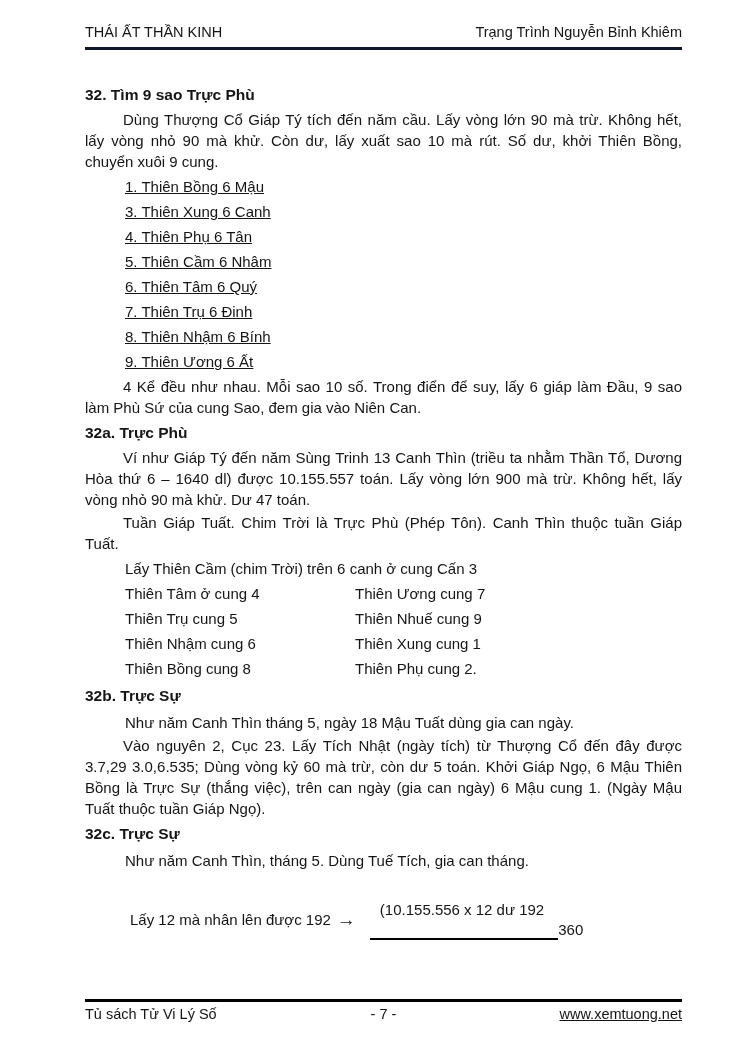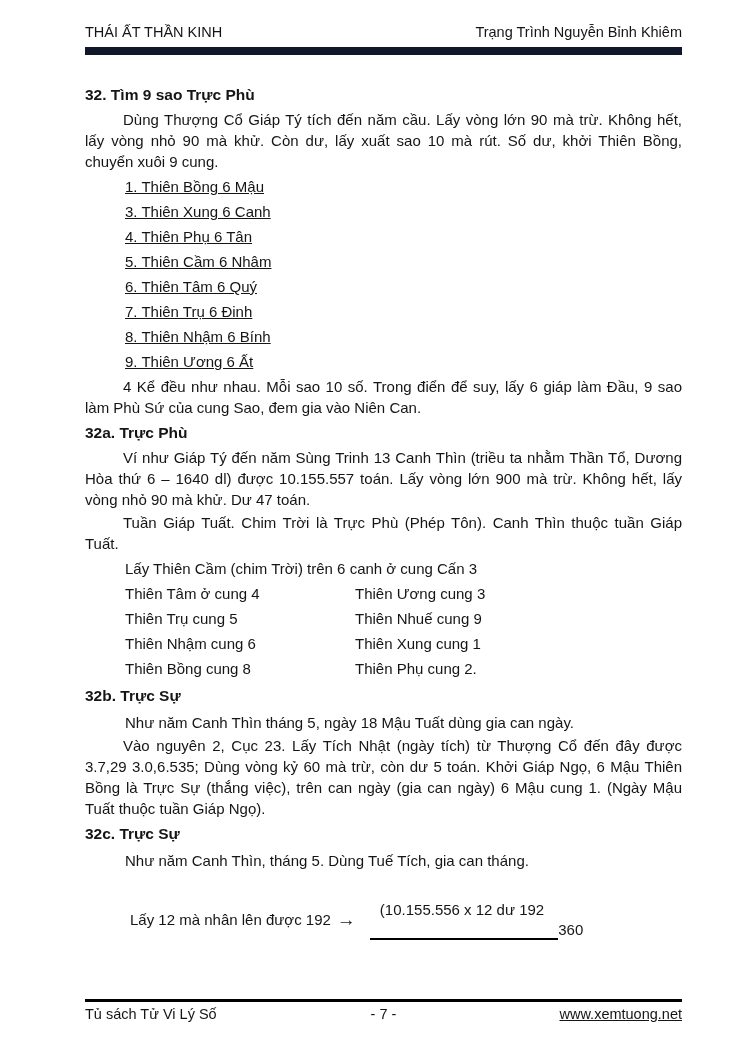--- a/index.html
+++ b/index.html
@@ -16,21 +16,21 @@
   .header {
     position: absolute;
     left: 85px;
     right: 62px;
     top: 24px;
     display: flex;
     justify-content: space-between;
     align-items: baseline;
     font-size: 14.5px;
     padding-bottom: 7px;
-    border-bottom: 8px solid #0f172a;
+    border-bottom: 3px solid #0f172a;
   }
   
   .content {
     position: absolute;
     left: 85px;
     right: 62px;
     top: 80px;
     font-size: 15px;
     line-height: 21px;
   }
@@ -137,21 +137,21 @@
     <p class="para">4 Kể đều như nhau. Mỗi sao 10 số. Trong điển để suy, lấy 6 giáp làm Đầu, 9 sao làm Phù Sứ của cung Sao, đem gia vào Niên Can.</p>
 
     <div class="h-section">32a. Trực Phù</div>
     <p class="para">Ví như Giáp Tý đến năm Sùng Trinh 13 Canh Thìn (triều ta nhằm Thần Tổ, Dương Hòa thứ 6 – 1640 dl) được 10.155.557 toán. Lấy vòng lớn 900 mà trừ. Không hết, lấy vòng nhỏ 90 mà khử. Dư 47 toán.</p>
     <p class="para">Tuần Giáp Tuất. Chim Trời là Trực Phù (Phép Tôn). Canh Thìn thuộc tuần Giáp Tuất.</p>
     <div class="line-indent">Lấy Thiên Cầm (chim Trời) trên 6 canh ở cung Cấn 3</div>
 
     <div>
       <div class="pair-row">
         <span class="pair-left">Thiên Tâm ở cung 4</span>
-        <span>Thiên Ương cung 3</span>
+        <span>Thiên Ương cung 7</span>
       </div>
       <div class="pair-row">
         <span class="pair-left">Thiên Trụ cung 5</span>
         <span>Thiên Nhuế cung 9</span>
       </div>
       <div class="pair-row">
         <span class="pair-left">Thiên Nhậm cung 6</span>
         <span>Thiên Xung cung 1</span>
       </div>
       <div class="pair-row">

